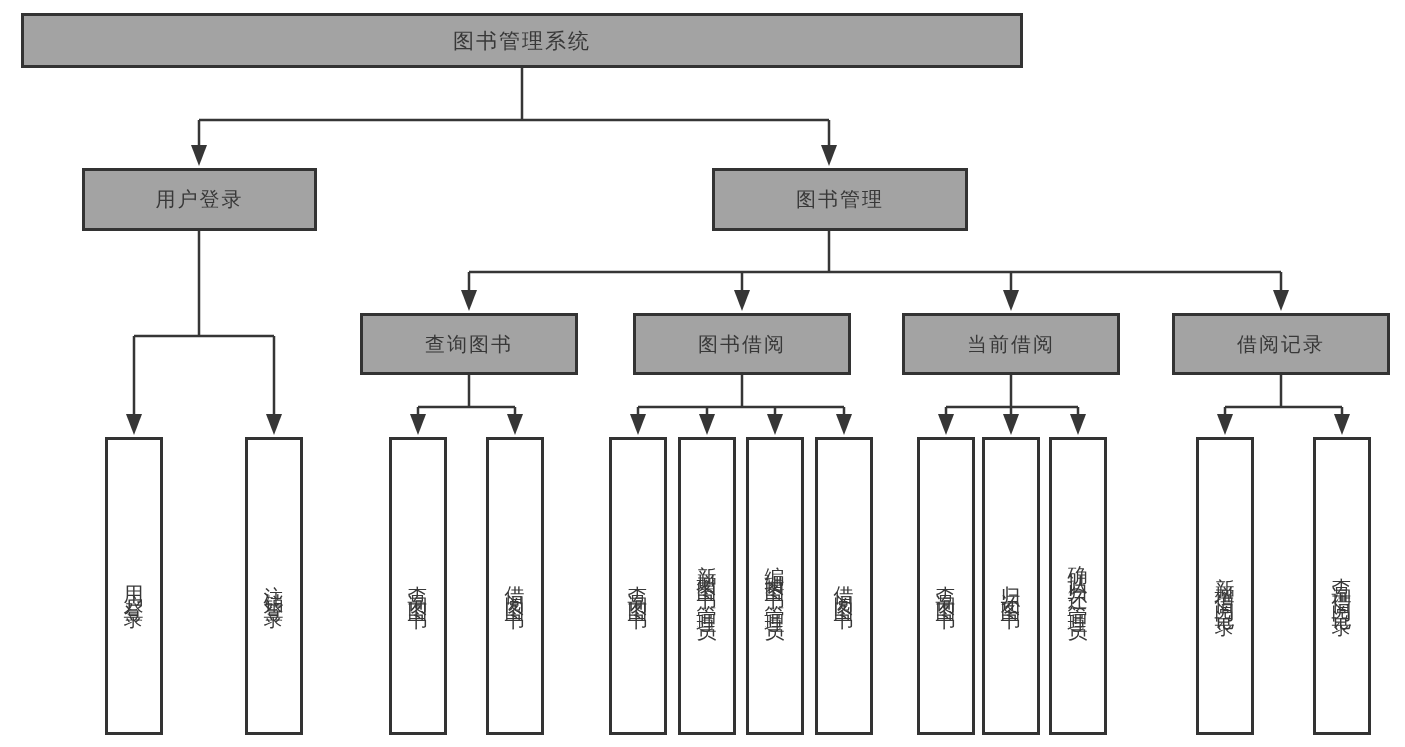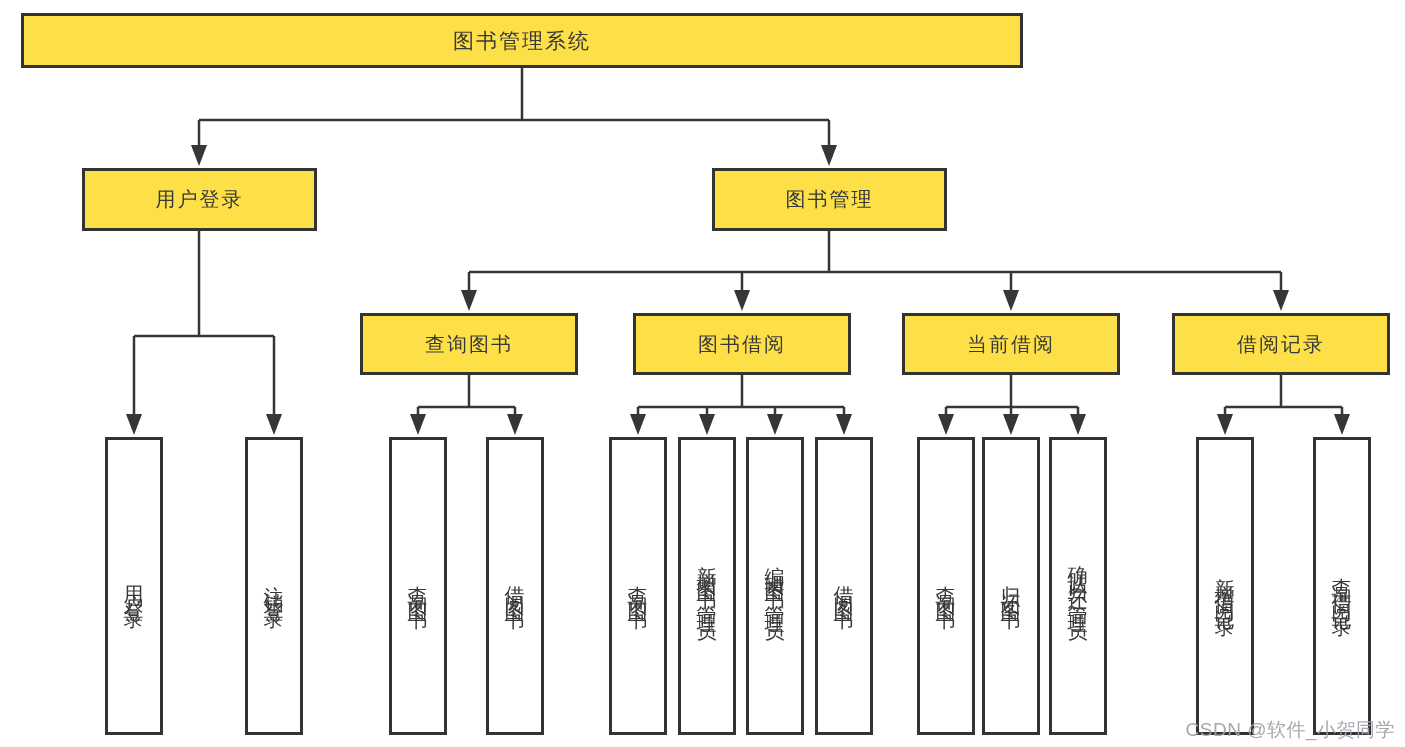--- a/index.html
+++ b/index.html
@@ -14,40 +14,40 @@
   .connectors {
     position: absolute;
     left: 0; top: 0;
     width: 1405px; height: 747px;
     z-index: 1;
   }
   .node {
     position: absolute;
     box-sizing: border-box;
     border: 3px solid #333333;
-    background: #fde047;
+    background: #a3a3a3;
     display: flex;
     align-items: center;
     justify-content: center;
     color: #383838;
     z-index: 2;
   }
   .h-node span {
     font-size: 20px;
     letter-spacing: 2px;
     white-space: nowrap;
   }
   .root-node span {
     font-size: 21px;
     letter-spacing: 2px;
     white-space: nowrap;
   }
   .root-node  { left: 21px;  top: 13px;  width: 1002px; height: 55px; }
   .branch-0   { left: 82px;  top: 168px; width: 235px;  height: 63px; }
-  .branch-1   { left: 712px; top: 168px; width: 235px;  height: 63px; }
+  .branch-1   { left: 712px; top: 168px; width: 256px;  height: 63px; }
   .module-0   { left: 360px;  top: 313px; width: 218px; height: 62px; }
   .module-1   { left: 633px;  top: 313px; width: 218px; height: 62px; }
   .module-2   { left: 902px;  top: 313px; width: 218px; height: 62px; }
   .module-3   { left: 1172px; top: 313px; width: 218px; height: 62px; }
   .leaf {
     position: absolute;
     box-sizing: border-box;
     top: 437px;
     width: 58px;
     height: 298px;
@@ -186,15 +186,14 @@
   <div class="leaf leaf-10">
     <span>确认归还（管理员）</span>
   </div>
   <div class="leaf leaf-11">
     <span>新增借阅记录</span>
   </div>
   <div class="leaf leaf-12">
     <span>查询借阅记录</span>
   </div>
 
-  <div class="watermark">CSDN @软件_小贺同学</div>
 
 </div>
 
 </body></html>

